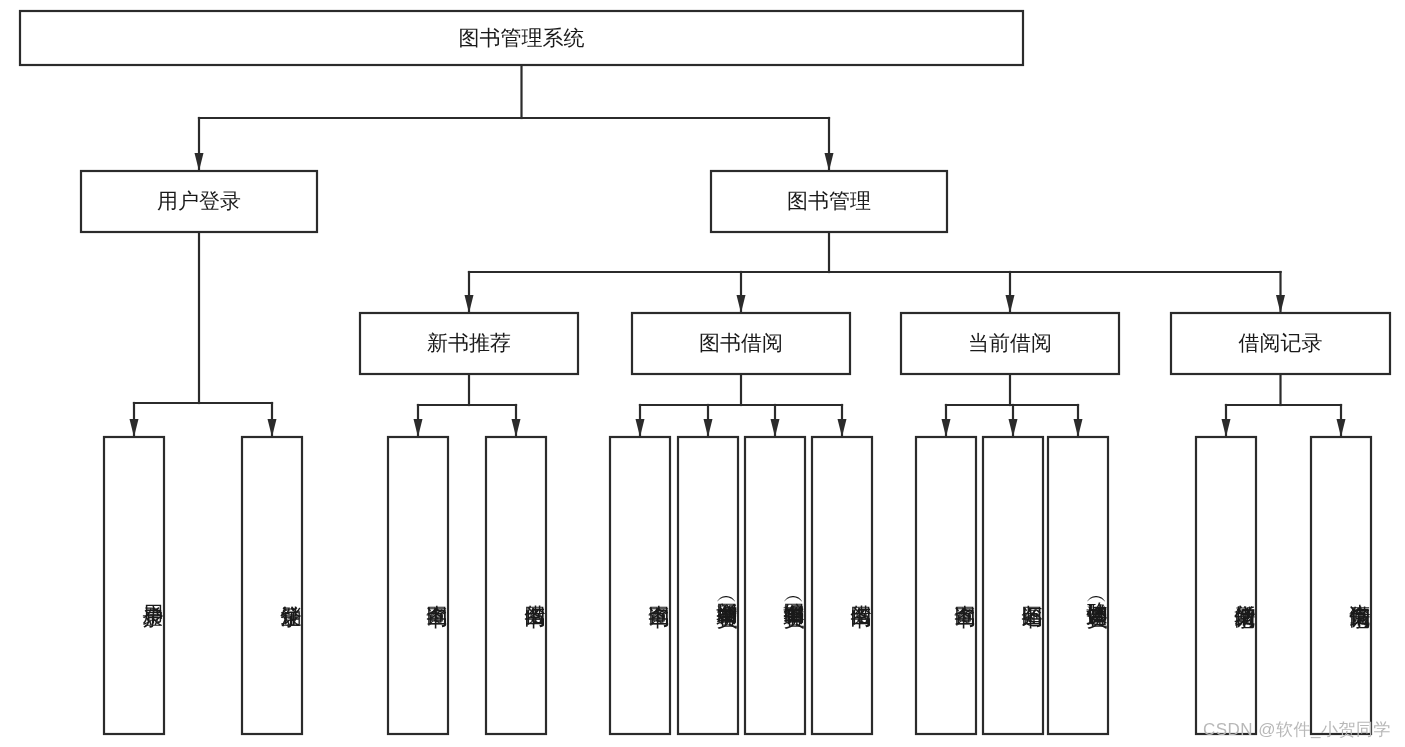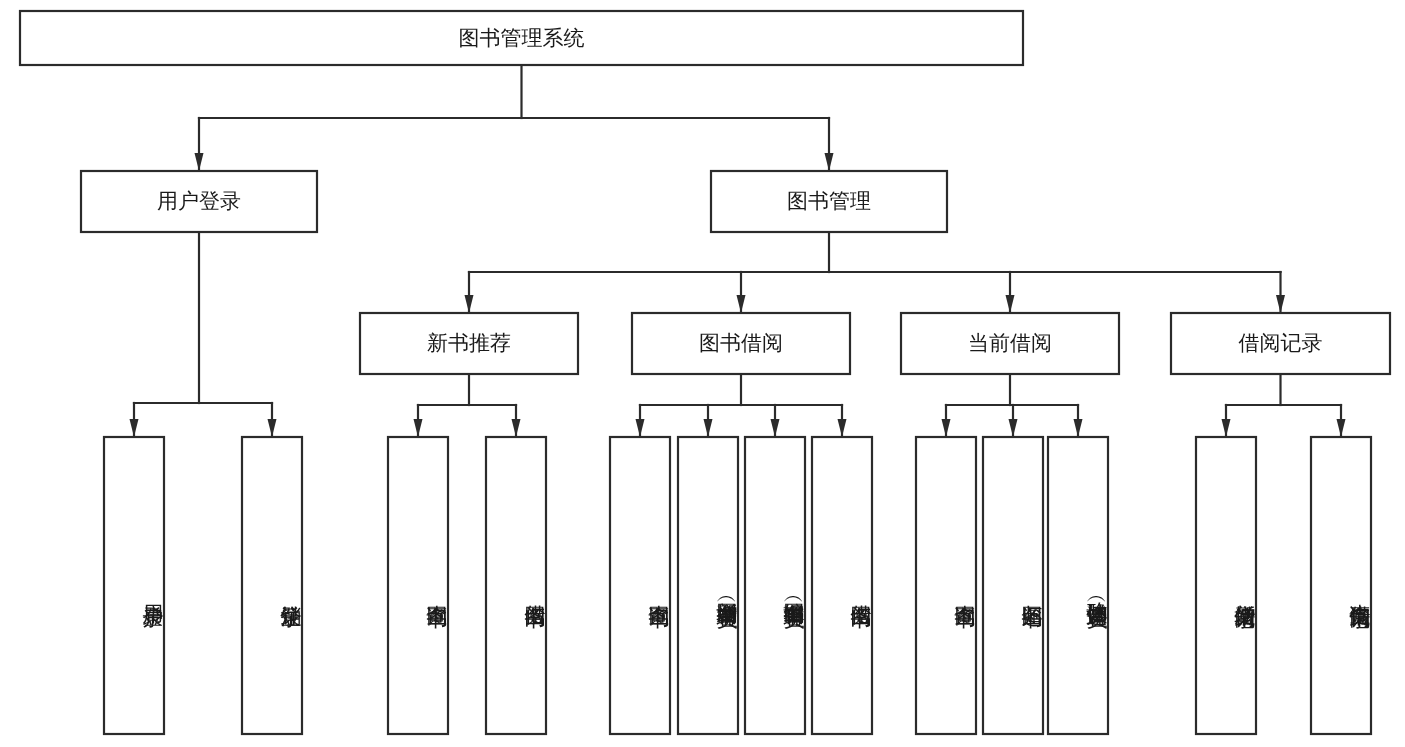--- a/index.html
+++ b/index.html
@@ -179,13 +179,14 @@
       <div class="node-label-v" style="left: 678px; top: 451px; width: 60px; height: 277px;">新增图书（管理员）</div>
       <div class="node-label-v" style="left: 745px; top: 451px; width: 60px; height: 277px;">编辑图书（管理员）</div>
       <div class="node-label-v" style="left: 812px; top: 451px; width: 60px; height: 277px;">借阅图书</div>
       <div class="node-label-v" style="left: 916px; top: 451px; width: 60px; height: 277px;">查询图书</div>
       <div class="node-label-v" style="left: 983px; top: 451px; width: 60px; height: 277px;">归还图书</div>
       <div class="node-label-v" style="left: 1048px; top: 451px; width: 60px; height: 277px;">确认归还（管理员）</div>
       <div class="node-label-v" style="left: 1196px; top: 451px; width: 60px; height: 277px;">新增借阅记录</div>
       <div class="node-label-v" style="left: 1311px; top: 451px; width: 60px; height: 277px;">查询借阅记录</div>
     </div>
 
+  <div class="watermark">CSDN @软件_小贺同学</div>
 </div>
 
 </body></html>

